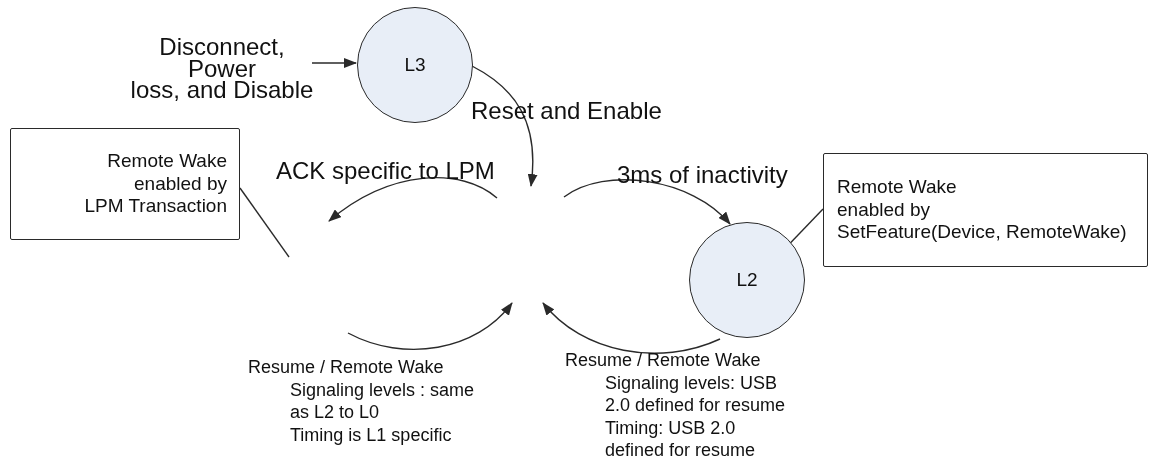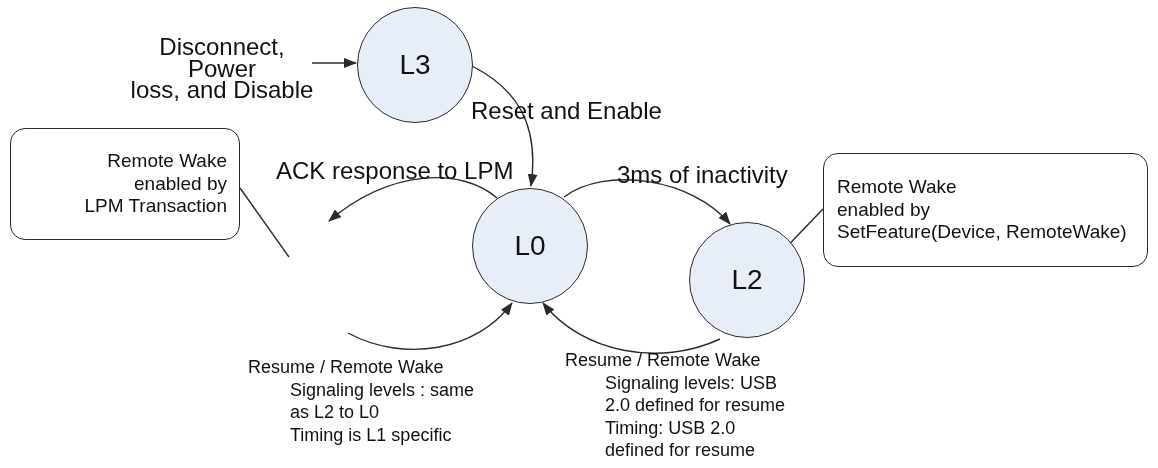--- a/index.html
+++ b/index.html
@@ -34,33 +34,33 @@
 
   .state {
     position: absolute;
     width: 116px; height: 116px;
     border-radius: 50%;
     background: var(--node-fill);
     border: 1.7px solid var(--line);
     display: flex;
     align-items: center;
     justify-content: center;
-    font-size: 28px;
+    font-size: 19px;
     color: var(--text);
   }
   .state-l3 { left: 357px; top: 7px; }
   .state-l0 { left: 472px; top: 188px; }
   .state-l1 { left: 257px; top: 223px; }
   .state-l2 { left: 689px; top: 222px; align-items: center; }
 
   .callout {
     position: absolute;
     background: var(--background);
     border: 1.6px solid var(--line);
-    border-radius: 15px;
+    border-radius: 2px;
     display: flex;
     flex-direction: column;
     justify-content: center;
     font-size: 19px;
     line-height: 22.5px;
     white-space: pre-line;
   }
   .callout-left {
     left: 10px; top: 128px;
     width: 230px; height: 112px;
@@ -110,42 +110,39 @@
     <path class="edge" d="M 564 197 C 605 166 692 178 730 224" marker-end="url(#arrow)"></path>
     <path class="edge" d="M 348 333 C 404 363 477 351 512 303" marker-end="url(#arrow)"></path>
     <path class="edge" d="M 720 339 C 660 367 582 353 543 303" marker-end="url(#arrow)"></path>
     <path class="edge" d="M 240 188 L 289 257"></path>
     <path class="edge" d="M 823 209 L 775 259"></path>
   </svg>
 
   <div class="state state-l3">
     <span>L3</span>
   </div>
-  <div class="state state-l0">
-    <span>L0</span>
-  </div>
   <div class="state state-l2">
     <span>L2</span>
   </div>
 
   <div class="callout callout-left">
     <span>Remote Wake
 enabled by
 LPM Transaction</span>
   </div>
   <div class="callout callout-right">
     <span>Remote Wake
 enabled by
 SetFeature(Device, RemoteWake)</span>
   </div>
 
   <div class="lbl lbl-disconnect">Disconnect, Power
 loss, and Disable</div>
   <div class="lbl lbl-reset">Reset and Enable</div>
-  <div class="lbl lbl-ack">ACK response to LPM</div>
+  <div class="lbl lbl-ack">ACK specific to LPM</div>
   <div class="lbl lbl-inactivity">3ms of inactivity</div>
 
   <div class="resume-block resume-l1">
     <div>Resume / Remote Wake</div>
     <div class="details">Signaling levels : same
 as L2 to L0
 Timing is L1 specific</div>
   </div>
   <div class="resume-block resume-l2">
     <div>Resume / Remote Wake</div>

